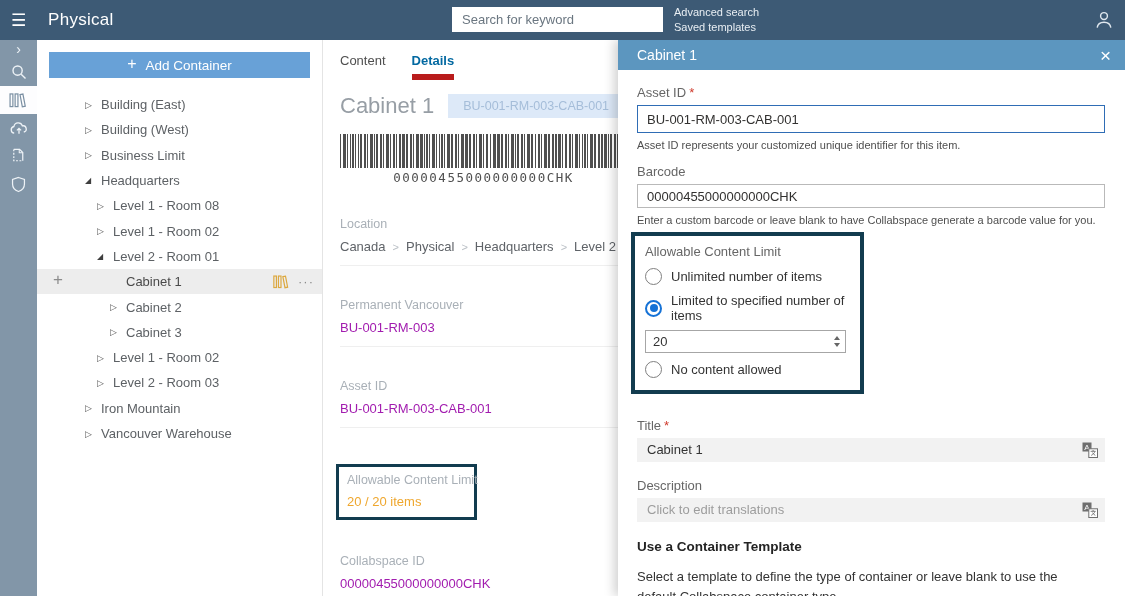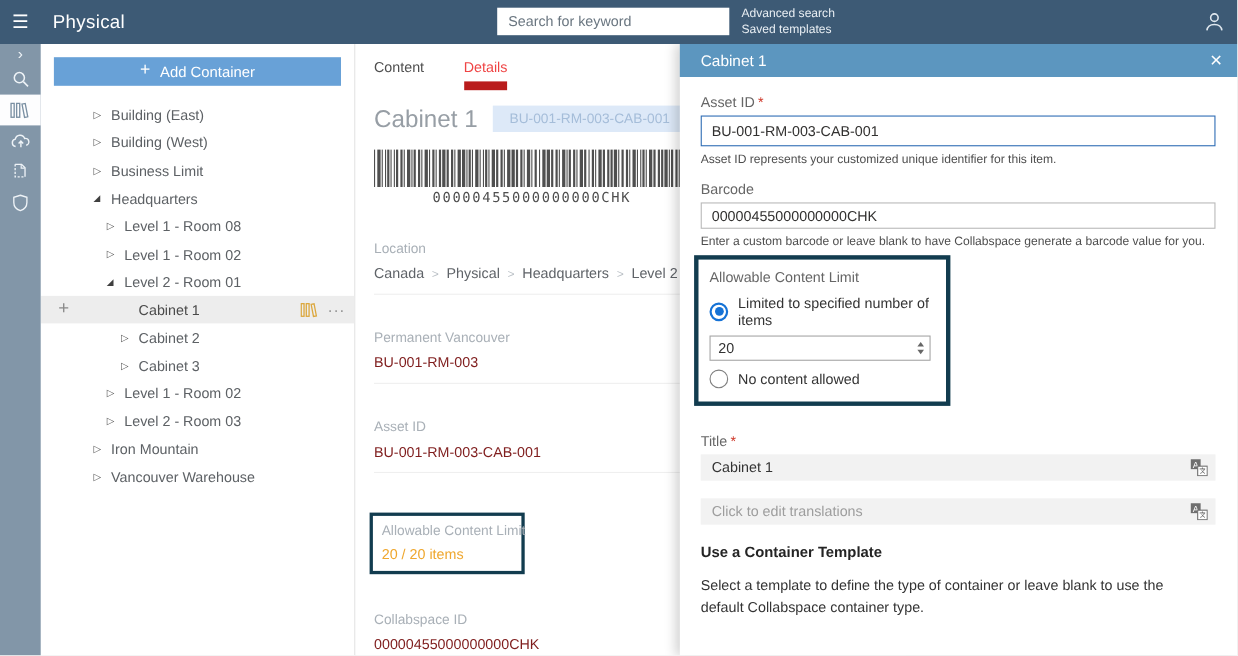--- a/index.html
+++ b/index.html
@@ -35,36 +35,36 @@
   .lvl1 { padding-left:60px; }
   .lvl2 { padding-left:73px; }
   .tree-row.selected { background:#ededed; color:#4a4a4a; }
   .row-add { position:absolute; left:16px; top:1px; font-size:17px; color:#8b8b8b; font-weight:300; }
   .row-icons { position:absolute; right:8px; top:0; height:100%; display:flex; align-items:center; gap:8px; }
   .books-orange { color:#dca83f; }
   .row-ellipsis { color:#8a8a8a; font-size:13px; letter-spacing:1px; cursor:pointer; }
 
   
   .middle { position:absolute; top:40px; left:324px; width:500px; height:556px; background:#fff; z-index:5; padding:13px 0 0 16px; }
-  .tabs { display:flex; gap:36px; }
+  .tabs { display:flex; gap:26px; }
   .tab { font-size:13px; color:#4f4f4f; padding-bottom:6px; cursor:pointer; }
-  .tab.active { color:#ef4444; font-weight:400; border-bottom:8px solid #b91c1c; }
+  .tab.active { color:#0369a1; font-weight:700; border-bottom:6px solid #b91c1c; }
   .title-row { margin-top:13px; display:flex; align-items:center; gap:14px; }
   .pane-title { font-size:22px; color:#979ea5; font-weight:300; white-space:nowrap; }
   .badge-blue { background:#dde9f8; color:#a5bdd9; font-size:12.5px; padding:5px 15px; white-space:nowrap; }
   .badge-yellow { background:#f3d483; color:#81755a; font-size:12.5px; padding:4px 10px; display:flex; align-items:center; gap:7px; white-space:nowrap; }
   .barcode-wrap { margin-top:15px; width:287px; }
   .barcode-bars { height:34px; display:flex; align-items:stretch; }
   .barcode-bars i { display:block; background:#4f4f4f; height:100%; flex:none; }
   .barcode-text { margin-top:2px; text-align:center; font-family:"DejaVu Sans Mono","Liberation Mono",monospace; font-size:12.5px; letter-spacing:1.5px; color:#4f4f4f; }
   .sections { margin-top:12px; width:292px; }
   .sec { padding:8px 0 11px; border-bottom:1px solid #efefef;margin-top:24px; }
   .sec:last-child { border-bottom:none; }
   .sec-label { font-size:12.5px; color:#a9b0b7; margin-bottom:8px; }
-  .sec-value { font-size:13px; color:#7f1d1d; }
+  .sec-value { font-size:13px; color:#a21caf; }
   .crumbs { font-size:13px; color:#5f6368; white-space:nowrap; }
   .crumb { cursor:pointer; }
   .crumb + .crumb::before { content:">"; color:#b9bfc5; margin:0 7px; font-size:11px; }
   .hl-box { border:3px solid #123c4f; width:141px; padding:6px 8px 8px; margin:4px 0 6px -4px; }
   .hl-box .sec-label { margin-bottom:7px; white-space:nowrap; }
   .orange-val { font-size:13px; color:#efa72e; white-space:nowrap; }
 
   
   .panel { position:absolute; top:40px; left:618px; width:507px; height:556px; background:#fff; z-index:20; box-shadow:-4px 0 10px rgba(0,0,0,.18); }
   .panel-header { height:30px; background:#5c96bf; display:flex; align-items:center; padding:0 14px 0 19px; }
@@ -386,20 +386,24 @@
 
       <div class="grp">
         <div class="f-label">Barcode</div>
         <input class="f-input" style="height: 24px;" type="text" value="00000455000000000CHK">
         <div class="f-help">Enter a custom barcode or leave blank to have Collabspace generate a barcode value for you.</div>
       </div>
 
       <div class="hl-box2">
         <div class="f-label">Allowable Content Limit</div>
         <div class="radio-row">
+          <span class="radio"></span>
+          <span class="radio-label">Unlimited number of items</span>
+        </div>
+        <div class="radio-row">
           <span class="radio checked"></span>
           <span class="radio-label">Limited to specified number of items</span>
         </div>
         <div class="numbox">
           <span class="numval">20</span>
           <span class="spin">
               <b class="up"></b>
               <b class="dn"></b>
             </span>
         </div>
@@ -418,20 +422,21 @@
                 <rect x="0.5" y="0.5" width="9" height="9" fill="#6f6f6f"></rect>
                 <text x="5" y="8" font-size="8" fill="#fff" text-anchor="middle" font-family="sans-serif">A</text>
                 <rect x="6.8" y="6.8" width="8.7" height="8.7" fill="#fff" stroke="#6f6f6f" stroke-width="1"></rect>
                 <path d="M8.6 9.3h5M11.1 8v1.3M9.2 13.4c1.8-.9 3.2-2.3 3.7-4M13.3 13.4c-1.4-.8-2.3-1.8-2.8-2.8" stroke="#6f6f6f" fill="none" stroke-width="0.9"></path>
               </svg>
           </span>
         </div>
       </div>
 
       <div class="grp" style="margin-top:16px">
+        <div class="f-label">Description</div>
         <div class="gray-field placeholder">
           <span>Click to edit translations</span>
           <span class="trans-icon">
             <svg viewBox="0 0 16 16" width="16" height="16">
                 <rect x="0.5" y="0.5" width="9" height="9" fill="#6f6f6f"></rect>
                 <text x="5" y="8" font-size="8" fill="#fff" text-anchor="middle" font-family="sans-serif">A</text>
                 <rect x="6.8" y="6.8" width="8.7" height="8.7" fill="#fff" stroke="#6f6f6f" stroke-width="1"></rect>
                 <path d="M8.6 9.3h5M11.1 8v1.3M9.2 13.4c1.8-.9 3.2-2.3 3.7-4M13.3 13.4c-1.4-.8-2.3-1.8-2.8-2.8" stroke="#6f6f6f" fill="none" stroke-width="0.9"></path>
               </svg>
           </span>

